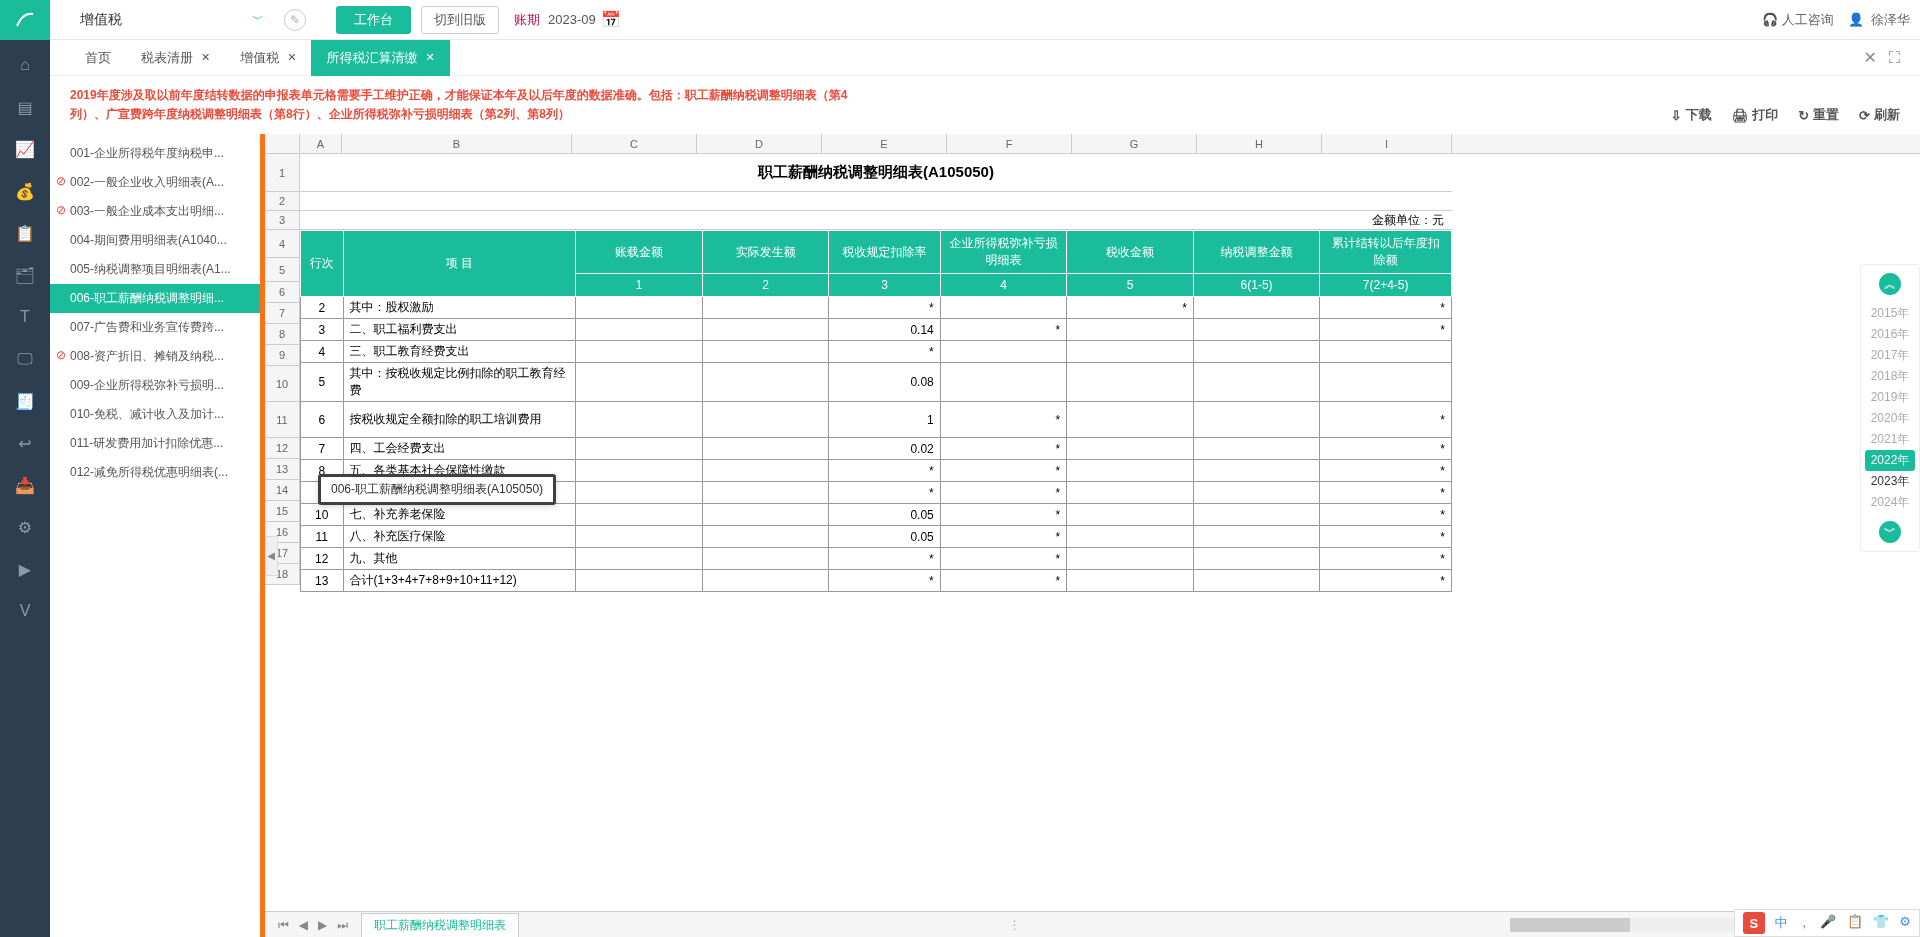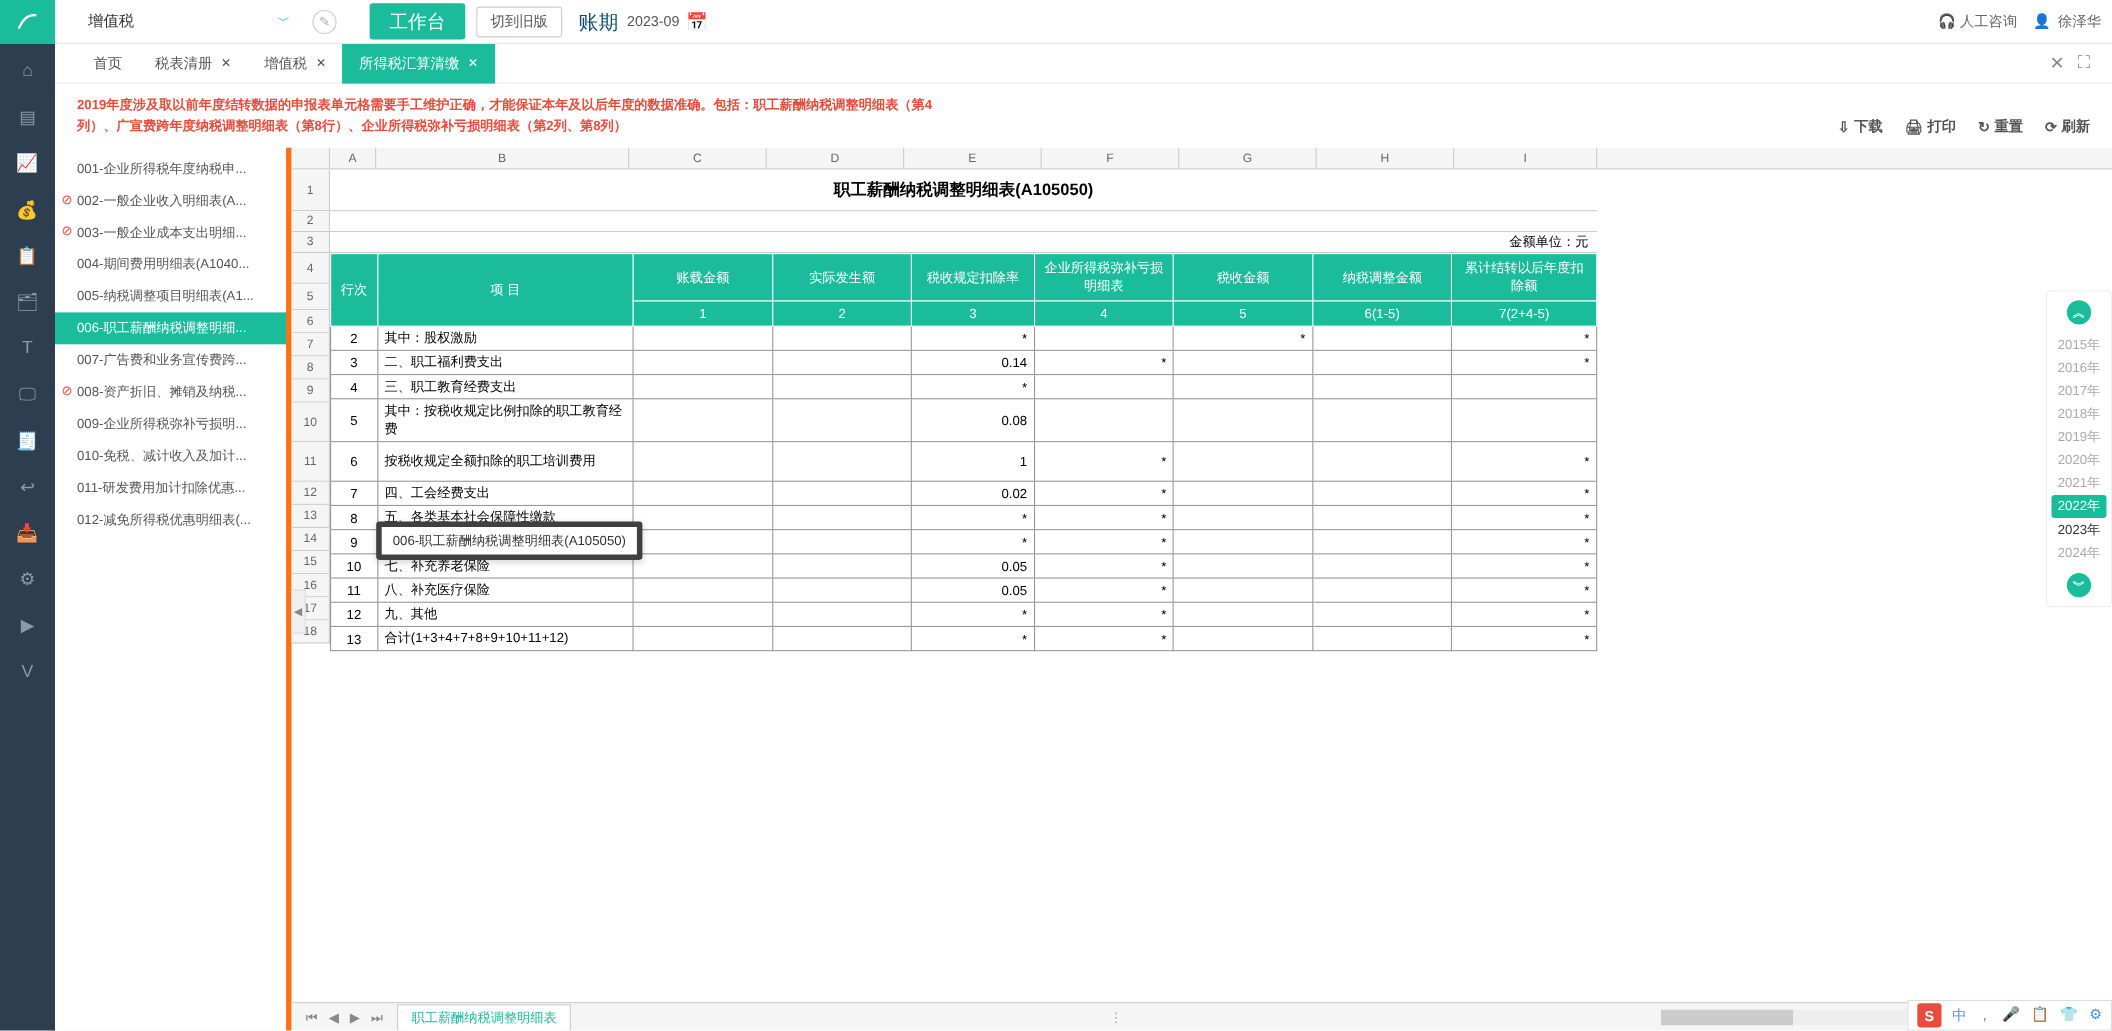--- a/index.html
+++ b/index.html
@@ -2,23 +2,23 @@
 <html><head>
 <meta charset="utf-8">
 <style>
 * { margin: 0; padding: 0; box-sizing: border-box; font-family: "Microsoft YaHei", Arial, sans-serif; }
 body { background: #f5f5f5; width: 1920px; height: 937px; overflow: hidden; position: relative; }
 
 .top-bar { height: 40px; background: #fff; display: flex; align-items: center; padding: 0 10px; border-bottom: 1px solid #e5e5e5; }
 .logo-area { width: 50px; height: 40px; background: #1abc9c; display: flex; align-items: center; justify-content: center; }
 .logo-area svg { width: 24px; height: 24px; }
 .chevron-down { color: #1abc9c; font-size: 12px; }
-.btn-primary { background: #1abc9c; color: #fff; padding: 5px 18px; border-radius: 3px; font-size: 17px; border: none; margin-left: 30px; cursor: pointer; }
+.btn-primary { background: #1abc9c; color: #fff; padding: 5px 18px; border-radius: 3px; font-size: 13px; border: none; margin-left: 30px; cursor: pointer; }
 .btn-outline { border: 1px solid #ccc; color: #555; padding: 4px 12px; border-radius: 3px; font-size: 13px; background: #fff; margin-left: 10px; cursor: pointer; }
-.period-label { margin-left: 15px; font-size: 18px; color: #0c4a6e; }
+.period-label { margin-left: 15px; font-size: 13px; color: #be185d; }
 .period-value { margin-left: 8px; font-size: 13px; color: #555; }
 .cal-icon { color: #1abc9c; margin-left: 6px; }
 .top-right { margin-left: auto; display: flex; align-items: center; gap: 15px; font-size: 13px; color: #666; }
 .user-area { display: flex; align-items: center; gap: 6px; }
 
 .left-rail { position: absolute; left: 0; top: 40px; width: 50px; background: #2c3e50; height: calc(100% - 40px); display: flex; flex-direction: column; align-items: center; padding-top: 15px; gap: 22px; }
 .rail-icon { width: 20px; height: 20px; color: #8a9ba8; cursor: pointer; display: flex; align-items: center; justify-content: center; }
 .rail-icon.active { color: #fff; }
 
 .main { position: absolute; left: 50px; top: 40px; right: 0; bottom: 0; background: #fff; display: flex; flex-direction: column; }
@@ -34,21 +34,21 @@
 .warning-text { color: #e74c3c; font-size: 12px; line-height: 1.6; max-width: 780px; }
 .warning-actions { margin-left: auto; display: flex; gap: 20px; font-size: 13px; color: #555; }
 .warning-actions span { cursor: pointer; display: flex; align-items: center; gap: 4px; }
 
 .content-wrap { flex: 1; display: flex; position: relative; overflow: hidden; }
 
 .tree { width: 215px; overflow-y: auto; border-right: 5px solid #f97316; font-size: 12px; padding: 5px 0; }
 .tree-item { padding: 6px 12px 6px 20px; color: #555; cursor: pointer; white-space: nowrap; overflow: hidden; text-overflow: ellipsis; position: relative; }
 .tree-item.active { background: #1abc9c; color: #fff; }
 .tree-item .dot { color: #e74c3c; position: absolute; left: 6px; }
-.tooltip { position: absolute; background: #fff; border: 5px solid #404040; padding: 4px 10px; font-size: 12px; color: #333; box-shadow: 0 2px 6px rgba(0,0,0,0.15); z-index: 100; left: 268px; top: 340px; border-radius: 3px; margin-left: 24px; }
+.tooltip { position: absolute; background: #fff; border: 3px solid #404040; padding: 4px 10px; font-size: 12px; color: #333; box-shadow: 0 2px 6px rgba(0,0,0,0.15); z-index: 100; left: 268px; top: 340px; border-radius: 3px; }
 
 .sheet-area { flex: 1; display: flex; flex-direction: column; overflow: hidden; position: relative; }
 .collapse-handle { position: absolute; left: -1px; top: 50%; width: 14px; height: 40px; background: #f0f0f0; border: 1px solid #ddd; display: flex; align-items: center; justify-content: center; font-size: 10px; color: #888; cursor: pointer; z-index: 5; }
 
 .col-headers { height: 20px; display: flex; background: #f5f5f5; border-bottom: 1px solid #ccc; font-size: 11px; color: #666; }
 .corner { width: 35px; border-right: 1px solid #ccc; }
 .col-h { border-right: 1px solid #ccc; text-align: center; line-height: 20px; }
 
 .grid { flex: 1; overflow: auto; position: relative; }
 .grid-inner { display: flex; }

